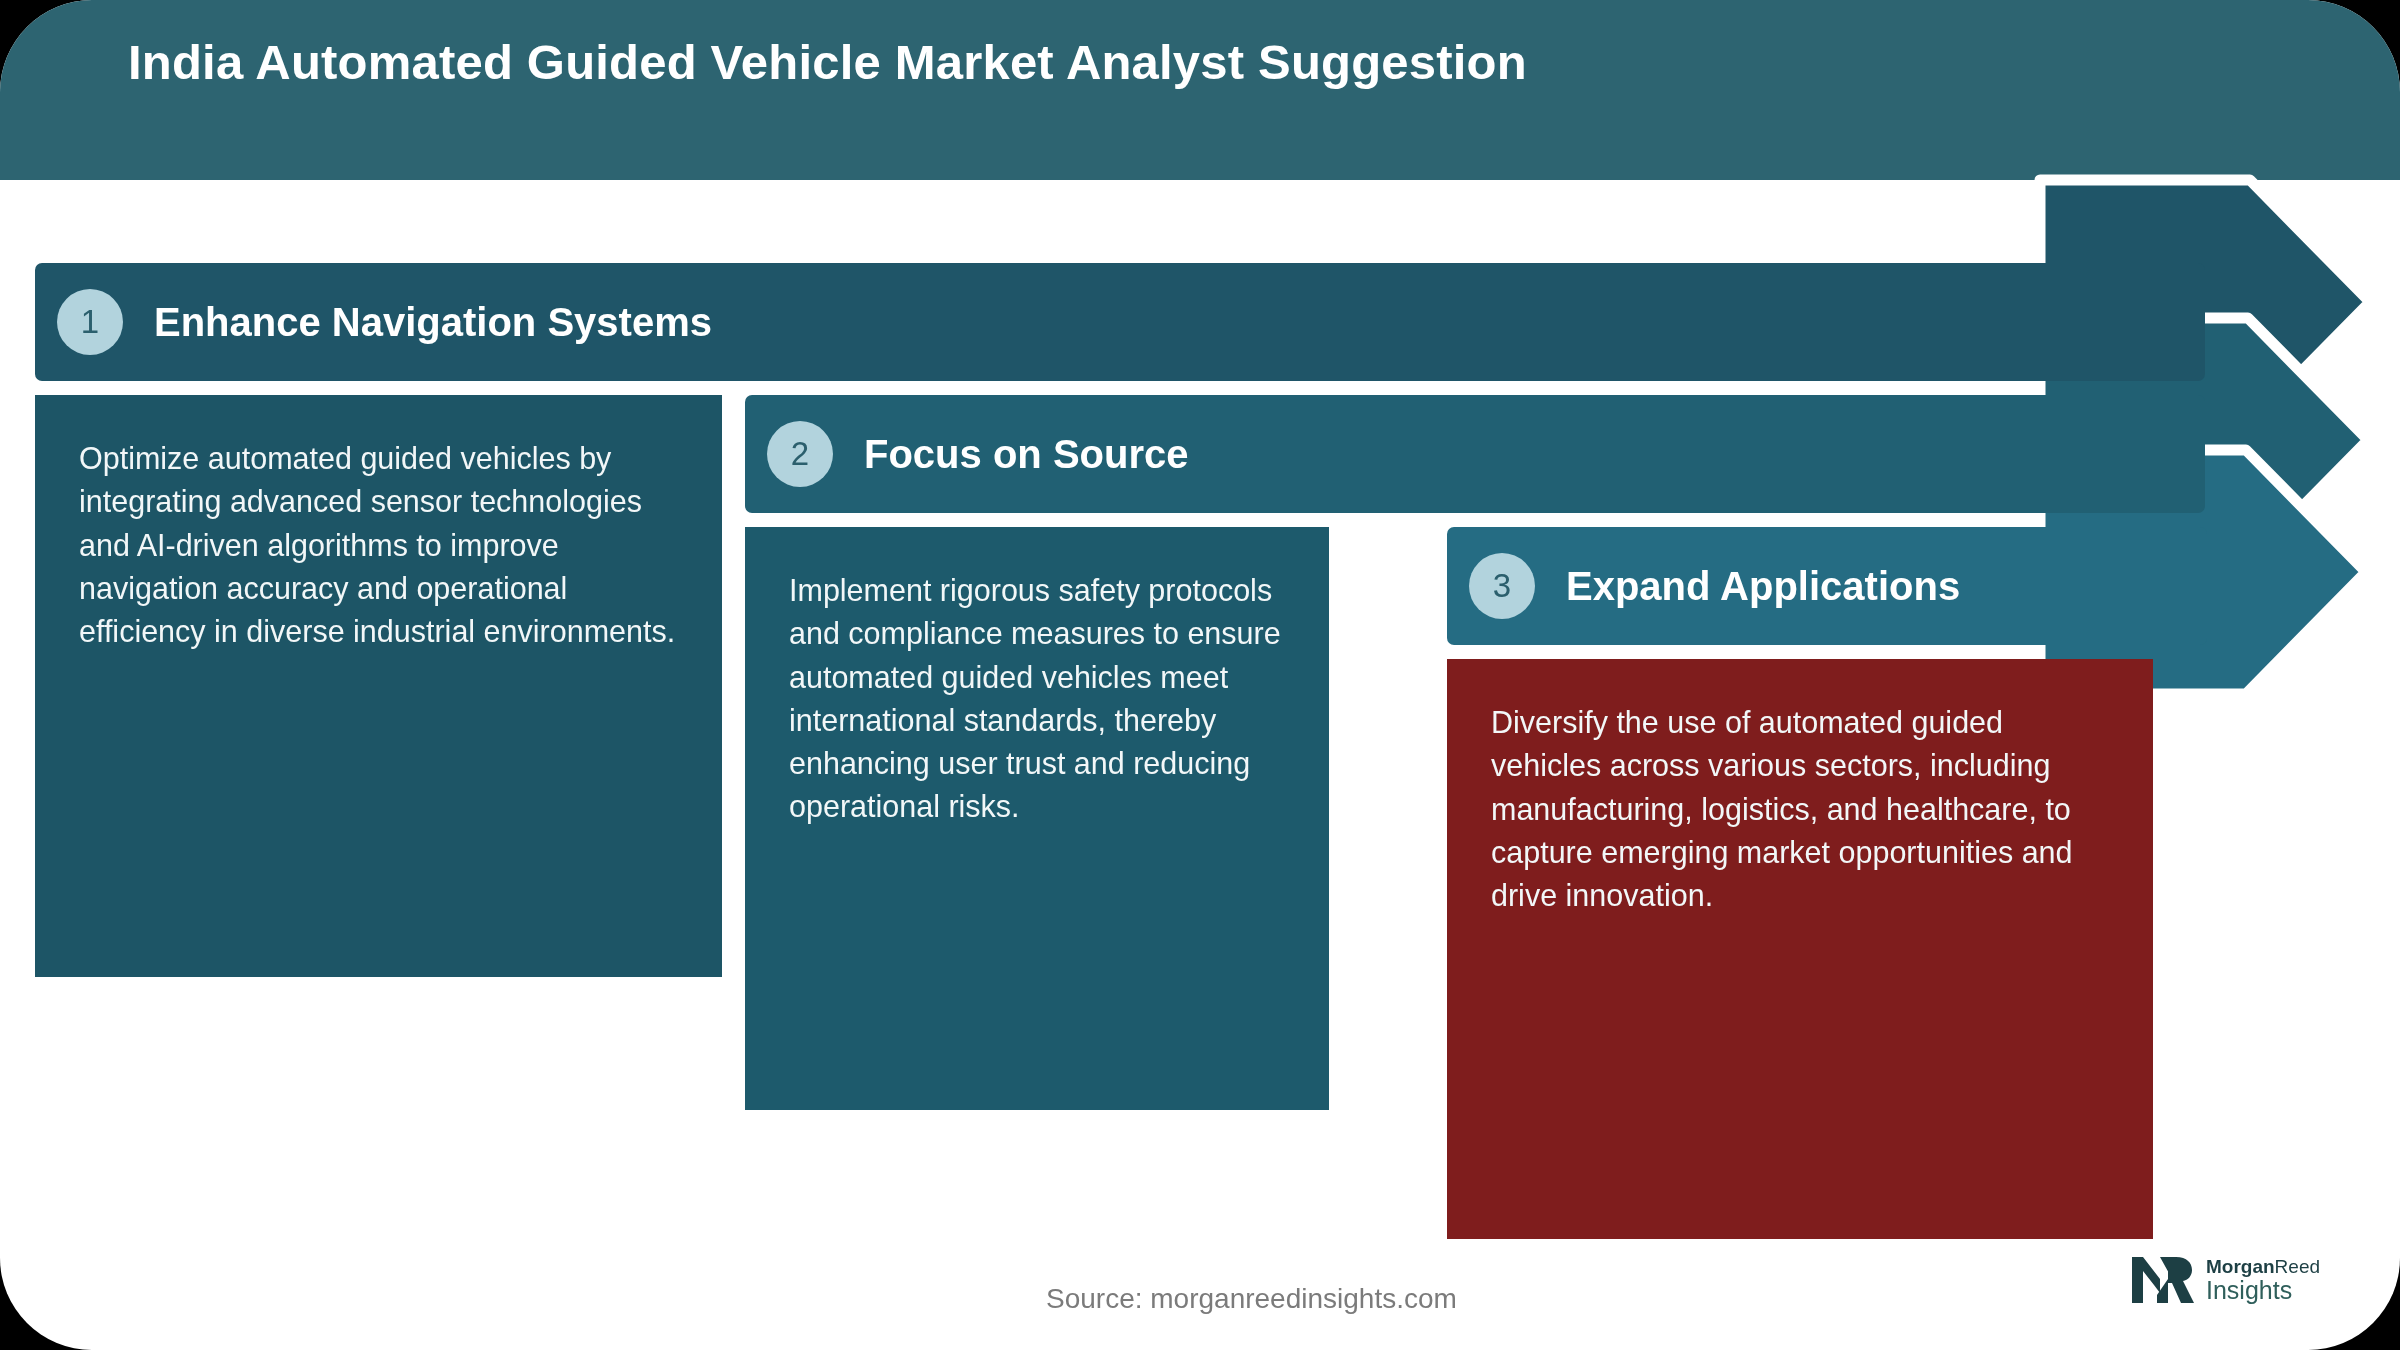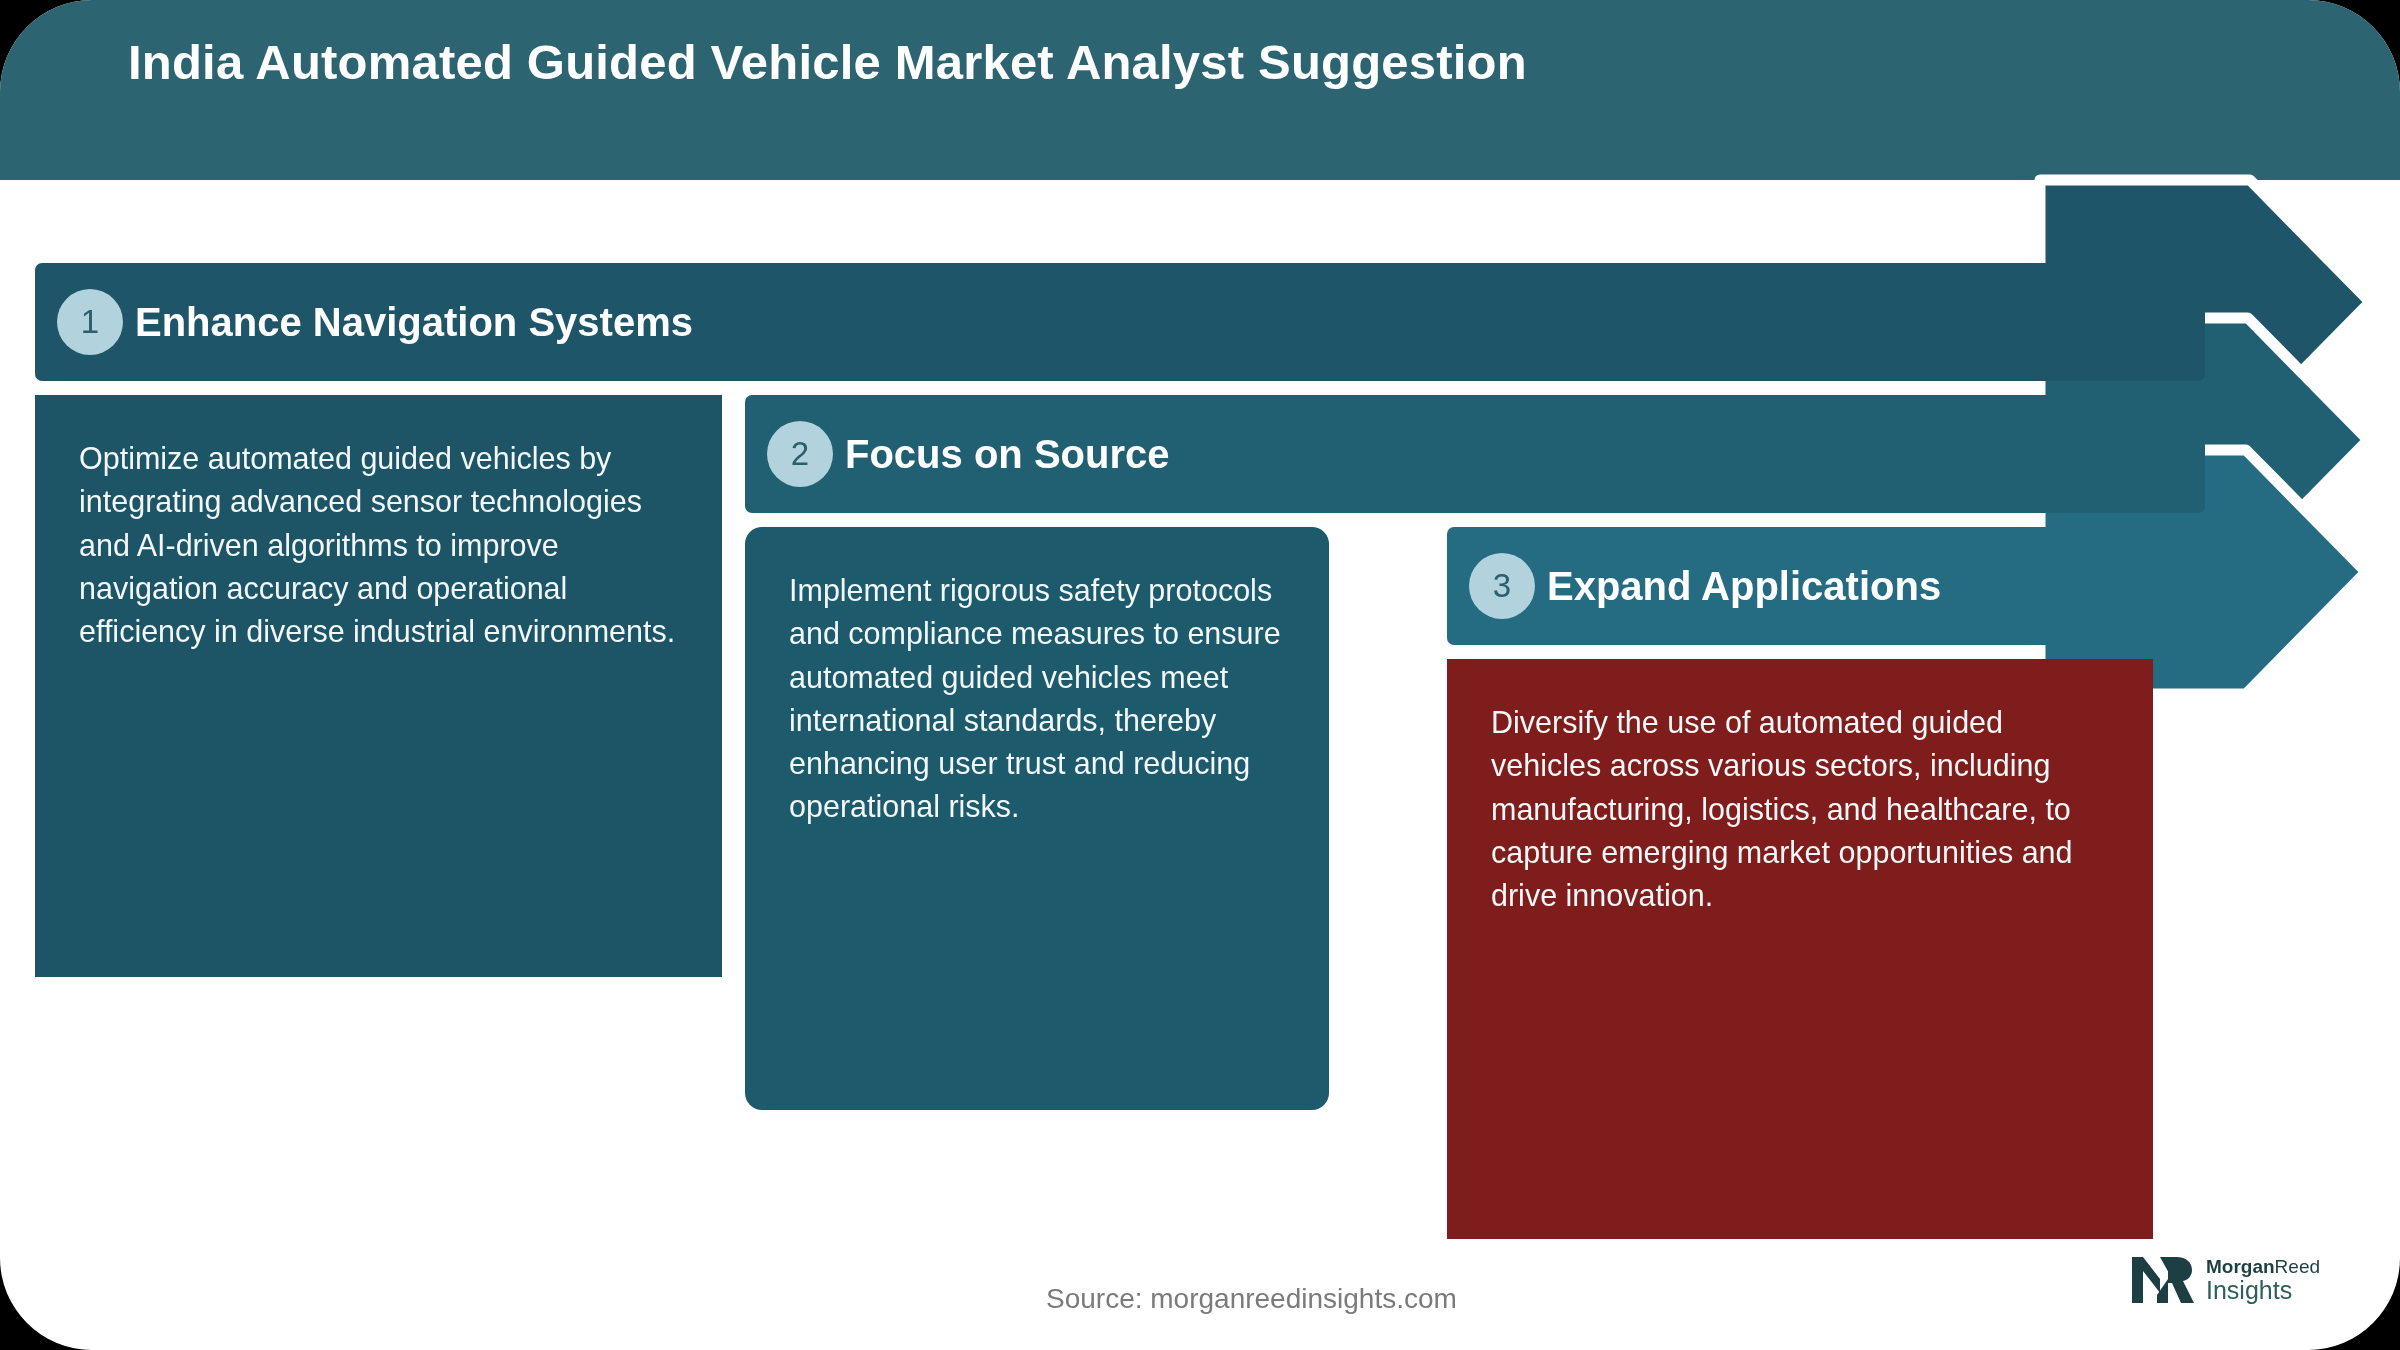--- a/index.html
+++ b/index.html
@@ -63,21 +63,21 @@
     border-radius: 50%;
     background: #b2d3dd;
     display: flex;
     align-items: center;
     justify-content: center;
     font-size: 33px;
     color: #2b5f6d;
     flex: 0 0 auto;
   }
   .step-title {
-    margin-left: 12px;
+    margin-left: 31px;
     font-size: 40px;
     font-weight: bold;
     color: #ffffff;
     white-space: nowrap;
   }
 
   
   .step-panel {
     position: absolute;
     padding: 42px 34px 10px 44px;
@@ -86,21 +86,21 @@
     font-size: 30.5px;
     line-height: 1.42;
     color: #f2f7f8;
   }
 
   
   #bar-1   { left: 35px;  top: 263px; width: 2170px; height: 118px; background: #1f5568; }
   #panel-1 { left: 35px;  top: 395px; width: 687px;  height: 582px; background: #1d5566; }
   
   #bar-2   { left: 745px; top: 395px; width: 1460px; height: 118px; background: #216073; }
-  #panel-2 { left: 745px; top: 527px; width: 584px;  height: 583px; background: #1d5a6c; border-radius: 17px; }
+  #panel-2 { left: 745px; top: 527px; width: 584px;  height: 583px; background: #1d5a6c; }
   
   #bar-3   { left: 1447px;top: 527px; width: 760px;  height: 118px; background: #256c83; }
   #panel-3 { left: 1447px;top: 659px; width: 706px;  height: 580px; background: #7f1d1d; }
 
   
   .source-text {
     position: absolute;
     left: 1046px;
     top: 1283px;
     font-size: 28px;

